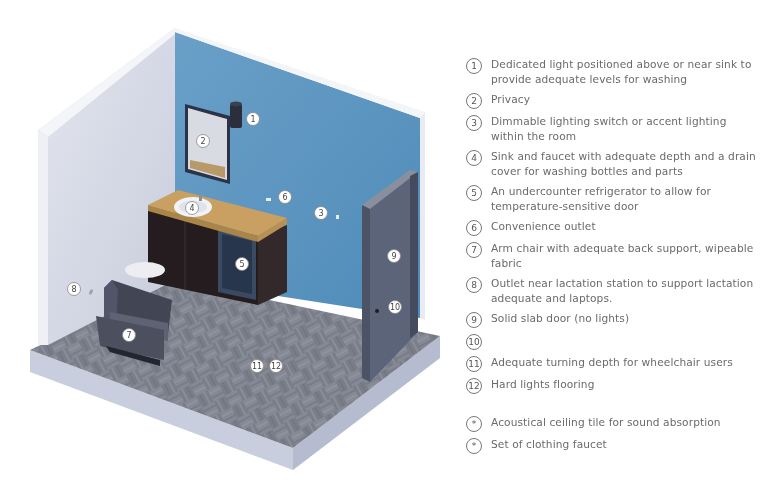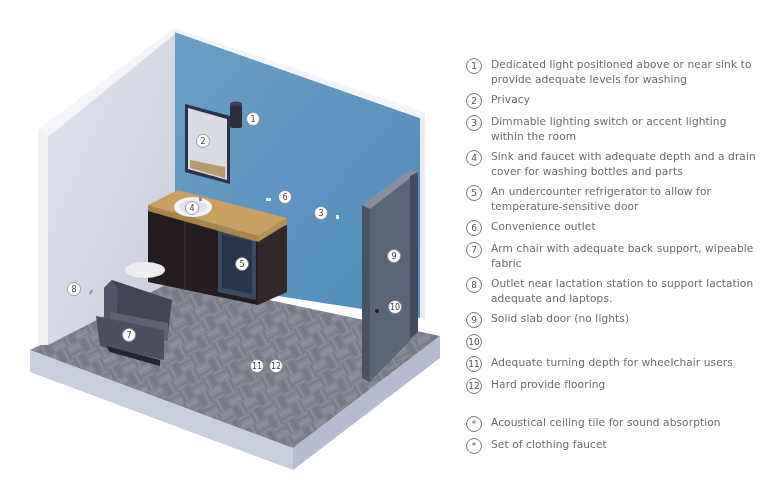--- a/index.html
+++ b/index.html
@@ -199,21 +199,21 @@
     </div>
   <div class="legend-item">
       <span class="legend-num">10</span>
     </div>
   <div class="legend-item">
       <span class="legend-num">11</span>
       <span class="legend-text">Adequate turning depth for wheelchair users</span>
     </div>
   <div class="legend-item">
       <span class="legend-num">12</span>
-      <span class="legend-text">Hard provide flooring</span>
+      <span class="legend-text">Hard lights flooring</span>
     </div>
   <div class="legend-gap"></div>
   <div class="legend-item">
       <span class="legend-num">*</span>
       <span class="legend-text">Acoustical ceiling tile for sound absorption</span>
     </div>
   <div class="legend-item">
       <span class="legend-num">*</span>
       <span class="legend-text">Set of clothing faucet</span>
     </div>

